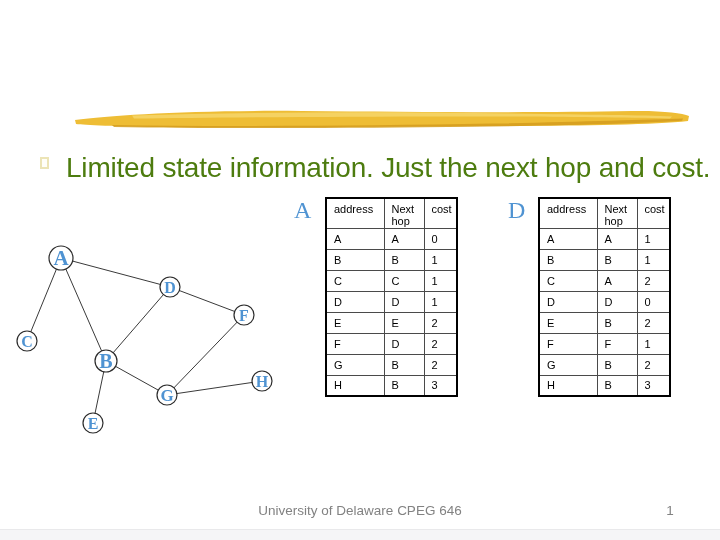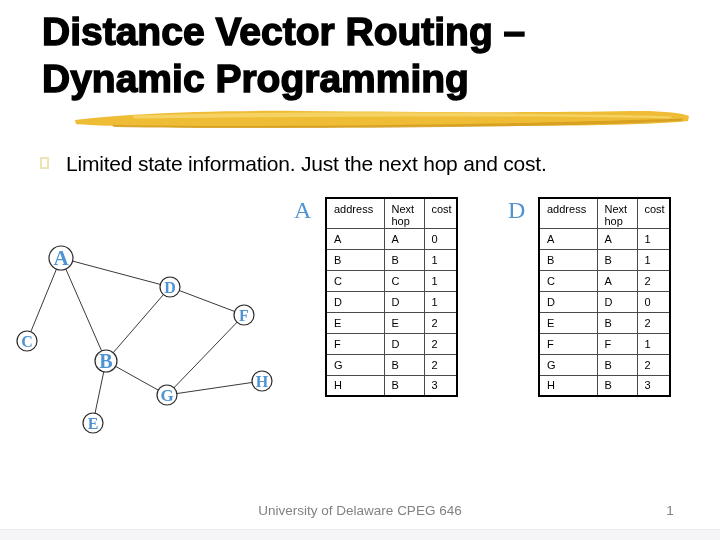--- a/index.html
+++ b/index.html
@@ -21,21 +21,21 @@
 
   
   .bullet-row { position: absolute; left: 40px; top: 152px; display: flex; align-items: flex-start; }
   .bullet-square {
     display: inline-block; width: 9px; height: 12px;
     border: 2px solid #ece4b6; margin-top: 5px; margin-right: 17px;
     background: #fffef8;
   }
   .bullet-text {
     font-family: "Liberation Sans", sans-serif;
-    font-size: 21px; color: #000000; letter-spacing: -0.2px;
+    font-size: 28px; color: #4d7c0f; letter-spacing: -0.2px;
   }
 
   
   .graph-svg { position: absolute; left: 0; top: 235px; width: 300px; height: 205px; }
   .graph-svg line { stroke: #3a3a3a; stroke-width: 1; }
   .graph-svg circle { fill: #ffffff; stroke: #2b2b2b; stroke-width: 1.2; }
   .graph-svg text {
     font-family: "Liberation Serif", serif; font-weight: bold;
     text-anchor: middle;
   }
@@ -72,21 +72,20 @@
   .bottom-strip {
     position: absolute; left: 0; top: 529px; width: 720px; height: 11px;
     background: #f5f5f7; border-top: 1px solid #e9e9eb;
   }
 </style>
 </head>
 <body>
 
 <div class="slide">
 
-  <h1 class="title"><span>Distance Vector Routing –</span><br><span>Dynamic Programming</span></h1>
 
   <svg class="marker-svg" viewBox="0 0 620 34" preserveAspectRatio="none" aria-hidden="true">
     <path d="M3 20 C 40 15, 120 10, 230 11 C 340 12, 460 13, 560 11 C 590 10.5, 610 13, 617 16
          L 616 21 C 580 25, 500 26, 410 26 C 300 26.5, 180 28, 90 27 C 45 26.5, 12 25, 4 24 Z" fill="#eebd35"></path>
     <path opacity="0.85" d="M40 25 C 160 27, 300 25.5, 420 23.5 C 500 22.2, 575 19.5, 611 18.5 L 610 20.8
          C 560 23.8, 480 25.8, 400 26.8 C 280 28.4, 140 28.6, 42 27 Z" fill="#d49c1d"></path>
     <path opacity="0.75" d="M60 15.5 C 180 11.8, 320 11.5, 440 13.5 C 520 14.8, 570 15, 600 16.6 L 598 18.4
          C 540 17.4, 460 16.4, 380 16.4 C 260 16.4, 140 17.6, 62 18.6 Z" fill="#f7da72"></path>
   </svg>
 

